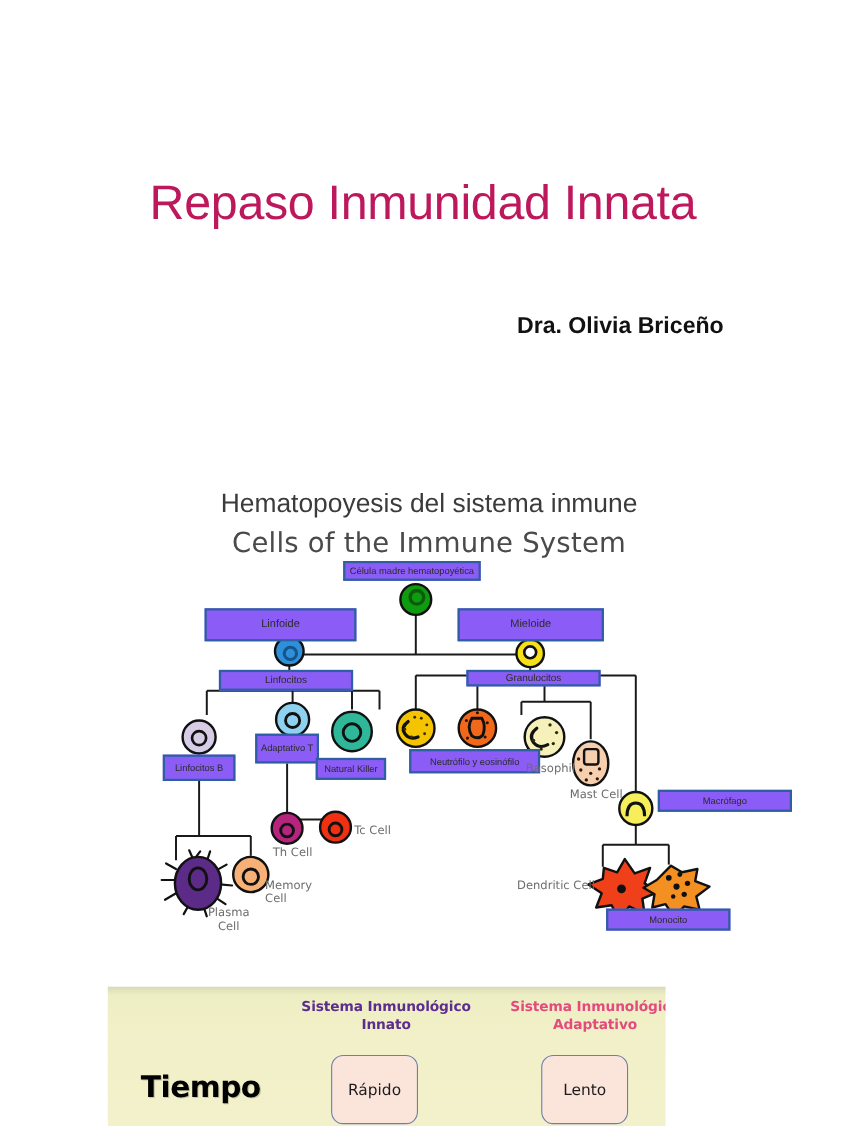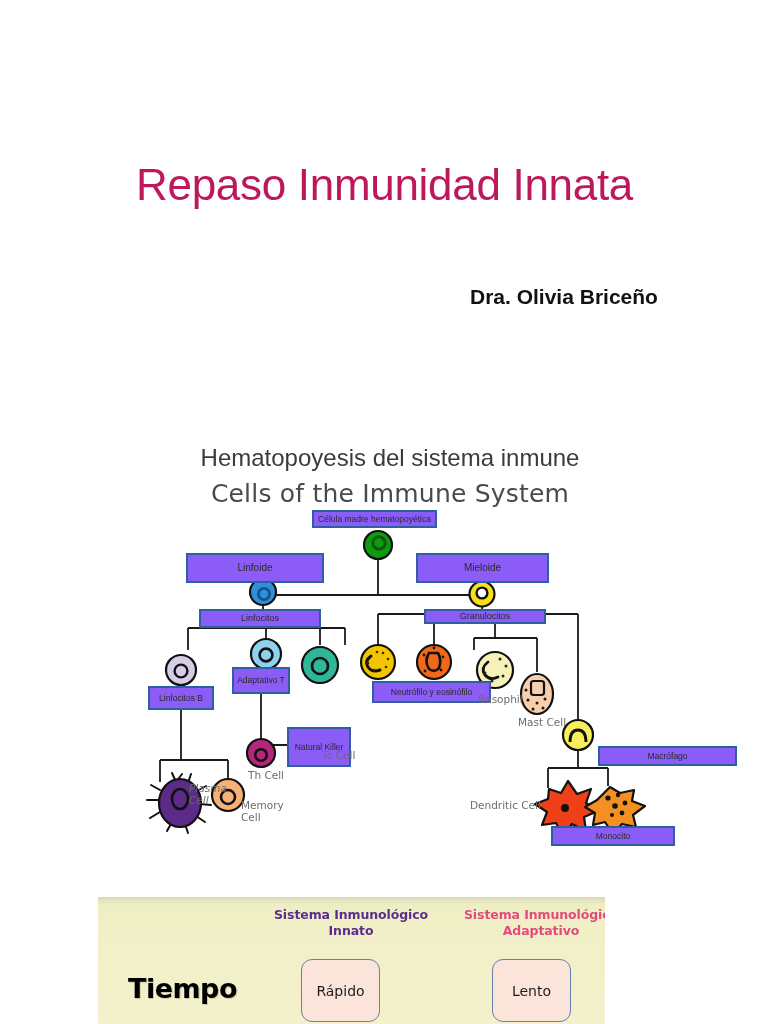--- a/index.html
+++ b/index.html
@@ -267,37 +267,37 @@
     <div class="dbox" style="left:416px;top:553px;width:133px;height:30px;font-size:10px;">Mieloide</div>
 
     <div class="dbox" style="left:199px;top:609px;width:122px;height:19px;font-size:9px;">Linfocitos</div>
 
     <div class="dbox" style="left:424px;top:609px;width:122px;height:15px;font-size:9px;">Granulocitos</div>
 
     <div class="dbox" style="left:148px;top:686px;width:66px;height:24px;font-size:8.5px;">Linfocitos B</div>
 
     <div class="dbox" style="left:232px;top:667px;width:58px;height:27px;font-size:8.5px;">Adaptativo T</div>
 
-    <div class="dbox" style="left:287px;top:689px;width:64px;height:40px;font-size:8.5px;margin-top:38px;">Natural Killer</div>
+    <div class="dbox" style="left:287px;top:689px;width:64px;height:20px;font-size:8.5px;">Natural Killer</div>
 
     <div class="dbox" style="left:372px;top:681px;width:119px;height:22px;font-size:8.5px;">Neutrófilo y eosinófilo</div>
 
-    <div class="dbox" style="left:598px;top:718px;width:139px;height:20px;font-size:8.5px;margin-top:28px;">Macrófago</div>
-
-    <div class="dbox" style="left:551px;top:826px;width:124px;height:20px;font-size:8.5px;">Monocito</div>
+    <div class="dbox" style="left:598px;top:718px;width:122px;height:20px;font-size:8.5px;">Macrófago</div>
+
+    <div class="dbox" style="left:551px;top:826px;width:113px;height:20px;font-size:8.5px;">Monocito</div>
 
     <div class="dcap" style="left:478px;top:694px;">Basophil</div>
 
     <div class="dcap" style="left:518px;top:717px;">Mast Cell</div>
 
     <div class="dcap" style="left:248px;top:770px;">Th Cell</div>
 
     <div class="dcap" style="left:322px;top:750px;">Tc Cell</div>
 
-    <div class="dcap" style="left:189px;top:783px;font-style:italic;">Plasma
+    <div class="dcap" style="left:189px;top:825px;text-align:center;">Plasma
 Cell</div>
 
     <div class="dcap" style="left:241px;top:800px;">Memory
 Cell</div>
 
     <div class="dcap" style="left:470px;top:800px;">Dendritic Cell</div>
   </div>
 
   <div id="panel">
     <div id="panel-label-tiempo">Tiempo</div>

